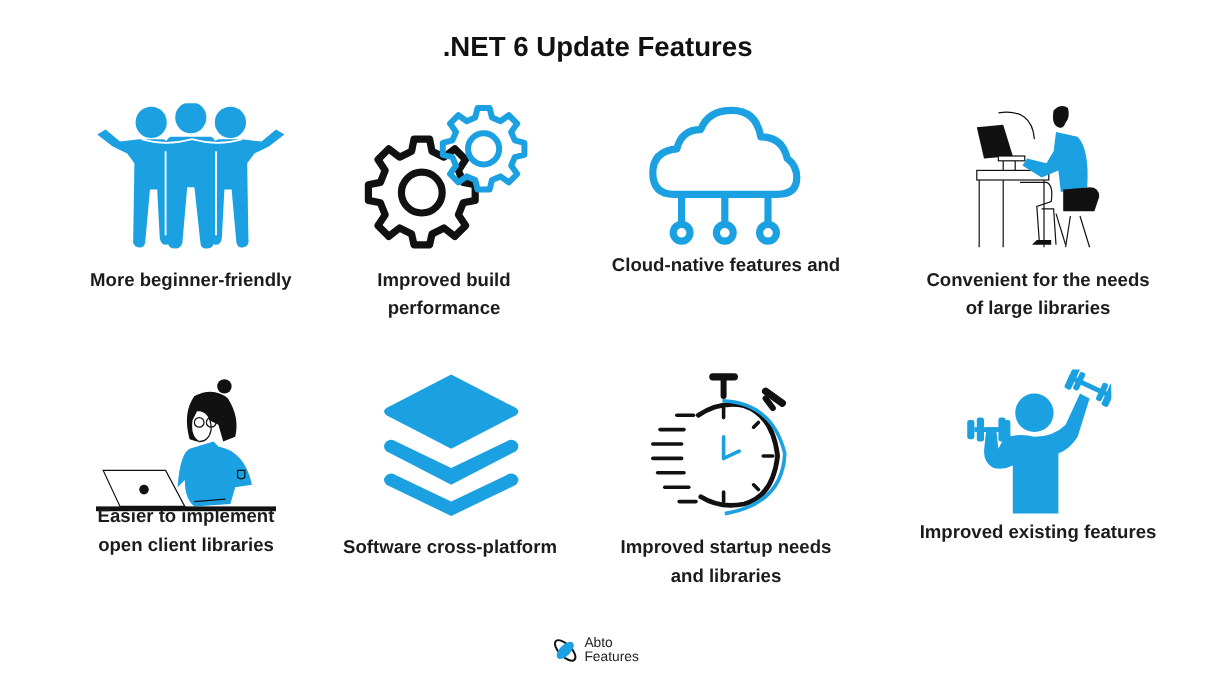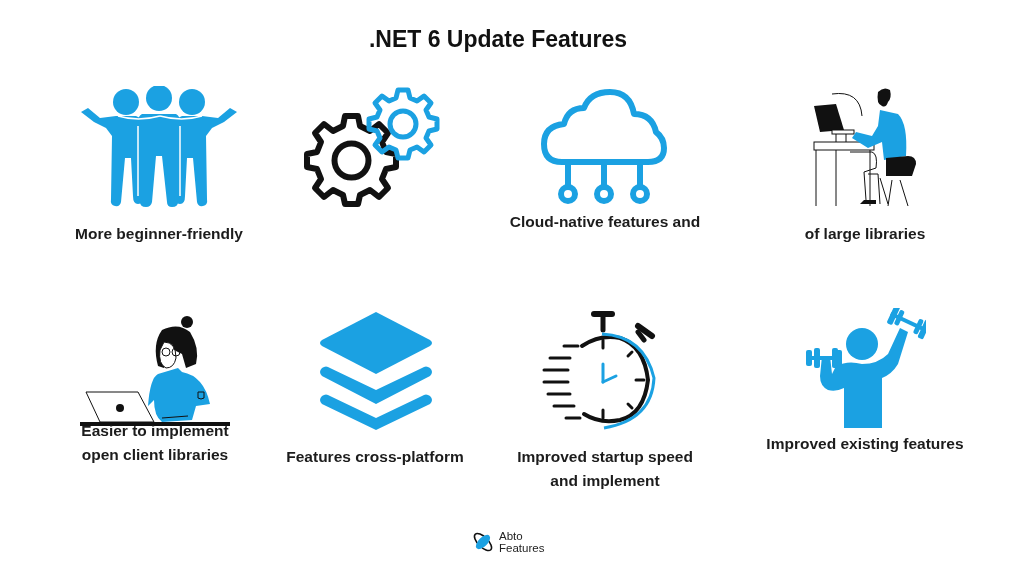--- a/index.html
+++ b/index.html
@@ -9,21 +9,21 @@
   }
   .title {
     position: absolute; top: 26px; left: 0; width: 996px; text-align: center;
     font-size: 23px; font-weight: bold; color: #111;
   }
   .icon { position: absolute; }
   .label {
     position: absolute; width: 230px; text-align: center;
     font-size: 15.5px; font-weight: bold; line-height: 24px; color: #1c1c1c;
   }
-  .logo { position: absolute; left: 471px; top: 530px; display: flex; align-items: flex-end; gap: 4px; }
+  .logo { position: absolute; left: 459px; top: 530px; display: flex; align-items: flex-end; gap: 4px; }
   .logo-text { font-size: 11.5px; line-height: 12px; color: #222; }
 </style>
 </head>
 <body>
 
 <div class="title">.NET 6 Update Features</div>
 
 <div>
   <svg class="icon" style="left:78px;top:86px" width="162" height="122" viewBox="0 0 162 122">
     <g fill="#1ba1e2">
@@ -51,20 +51,22 @@
     <g fill="none" stroke="#111" stroke-width="6" stroke-linejoin="round">
       <path d="M45 30 L58 30 L60 40 L70 45 L79 38 L88 47 L82 56 L86 66 L96 68 L96 81 L86 83 L82 93 L88 102 L79 111 L70 104 L60 109 L58 118 L45 118 L43 109 L33 104 L24 111 L15 102 L21 93 L17 83 L7 81 L7 68 L17 66 L21 56 L15 47 L24 38 L33 45 L43 40 Z"></path>
       <circle cx="51.5" cy="74.5" r="17"></circle>
     </g>
     <g fill="none" stroke="#1ba1e2" stroke-width="5" stroke-linejoin="round">
       <path d="M98 4 L108 4 L110 12 L117 15 L124 10 L131 17 L126 24 L129 31 L137 33 L137 43 L129 45 L126 52 L131 59 L124 66 L117 61 L110 64 L108 72 L98 72 L96 64 L89 61 L82 66 L75 59 L80 52 L77 45 L69 43 L69 33 L77 31 L80 24 L75 17 L82 10 L89 15 L96 12 Z"></path>
       <circle cx="103" cy="38" r="13"></circle>
     </g>
   </svg>
   <div class="label" style="left:255px;top:222px">
+    <div>Improved build</div>
+    <div>performance</div>
   </div>
 </div>
 
 <div>
   <svg class="icon" style="left:540px;top:86px" width="130" height="122" viewBox="0 0 130 122">
     <g fill="none" stroke="#1ba1e2" stroke-width="6" stroke-linejoin="round">
       <path d="M22 76 Q4 76 4 58 Q4 40 24 38 Q28 22 44 22 Q50 6 70 6 Q90 6 94 28 Q112 28 116 46 Q124 52 124 62 Q124 76 108 76 Z"></path>
       <line x1="28" y1="76" x2="28" y2="100"></line>
       <line x1="64" y1="76" x2="64" y2="100"></line>
       <line x1="100" y1="76" x2="100" y2="100"></line>
@@ -93,20 +95,21 @@
       <path d="M38 66 L60 66 Q66 68 64 82 L52 86 L54 114"></path>
     </g>
     <path d="M2 20 L24 18 L32 44 L8 46 Z" fill="#111"></path>
     <rect x="20" y="44" width="22" height="4" fill="#fff" stroke="#111" stroke-width="1"></rect>
     <path d="M66 6 Q72 0 78 4 Q80 12 76 16 Q74 22 70 20 Q64 18 66 6 Z" fill="#111"></path>
     <path d="M68 24 L86 28 Q96 38 94 70 L72 74 L70 56 L56 62 L40 52 L44 46 L60 50 L66 40 Z" fill="#1ba1e2"></path>
     <path d="M74 72 L96 70 Q104 70 104 78 L100 90 L74 90 Z" fill="#111"></path>
     <path d="M52 114 L64 114 L64 118 L48 118 Z" fill="#111"></path>
   </svg>
   <div class="label" style="left:750px;top:222px">
+    <div>Convenient for the needs</div>
     <div>of large libraries</div>
   </div>
 </div>
 
 <div>
   <svg class="icon" style="left:78px;top:308px" width="152" height="122" viewBox="0 0 152 122">
     <circle cx="109" cy="14" r="6" fill="#111"></circle>
     <path d="M84 22 Q100 14 112 24 Q122 40 118 56 L108 60 L104 46 L92 40 L86 60 L80 58 Q74 36 84 22 Z" fill="#111"></path>
     <path d="M86 34 Q98 34 98 50 Q96 60 88 60 Q80 56 82 42 Z" fill="#fff" stroke="#111" stroke-width="1"></path>
     <circle cx="88" cy="44" r="4" fill="none" stroke="#111" stroke-width="1"></circle>
@@ -126,21 +129,21 @@
 
 <div>
   <svg class="icon" style="left:318px;top:310px" width="116" height="120" viewBox="0 0 116 120">
     <g fill="#1ba1e2">
       <path d="M58 2 L112 30 Q116 33 112 36 L58 64 L4 36 Q0 33 4 30 Z"></path>
       <path d="M4 58 Q0 62 4 66 L58 94 L112 66 Q116 62 112 58 Q108 55 104 58 L58 80 L12 58 Q8 55 4 58 Z"></path>
       <path d="M4 86 Q0 90 4 94 L58 120 L112 94 Q116 90 112 86 Q108 83 104 86 L58 108 L12 86 Q8 83 4 86 Z"></path>
     </g>
   </svg>
   <div class="label" style="left:260px;top:445px">
-    <div>Features cross-platform</div>
+    <div>Software cross-platform</div>
   </div>
 </div>
 
 <div>
   <svg class="icon" style="left:540px;top:310px" width="122" height="122" viewBox="0 0 122 122">
     <g stroke="#111" stroke-linecap="round" fill="none">
       <line x1="54" y1="4" x2="72" y2="4" stroke-width="6"></line>
       <line x1="63" y1="4" x2="63" y2="20" stroke-width="5"></line>
       <line x1="98" y1="16" x2="112" y2="26" stroke-width="6"></line>
       <line x1="98" y1="22" x2="104" y2="30" stroke-width="5"></line>
@@ -158,22 +161,22 @@
       <line x1="14" y1="96" x2="34" y2="96" stroke-width="3"></line>
       <line x1="26" y1="108" x2="40" y2="108" stroke-width="3"></line>
     </g>
     <path d="M62 24 Q104 26 114 68 Q112 110 64 118" fill="none" stroke="#1ba1e2" stroke-width="3"></path>
     <g stroke="#1ba1e2" stroke-width="3" stroke-linecap="round">
       <line x1="63" y1="54" x2="63" y2="72"></line>
       <line x1="63" y1="72" x2="76" y2="66"></line>
     </g>
   </svg>
   <div class="label" style="left:490px;top:445px">
-    <div>Improved startup speed</div>
-    <div>and implement</div>
+    <div>Improved startup needs</div>
+    <div>and libraries</div>
   </div>
 </div>
 
 <div>
   <svg class="icon" style="left:796px;top:308px" width="130" height="122" viewBox="0 0 130 122">
     <g fill="#1ba1e2">
       <circle cx="66" cy="36" r="16"></circle>
       <path d="M40 58 Q52 52 66 56 Q82 56 92 46 L104 20 L112 24 L102 56 Q96 66 86 70 L86 120 L48 120 L48 80 Q40 84 32 82 Q24 78 24 68 L26 48 L34 48 L36 66 Z"></path>
       <rect x="10" y="42" width="6" height="16" rx="2"></rect>
       <rect x="18" y="40" width="6" height="20" rx="2"></rect>

